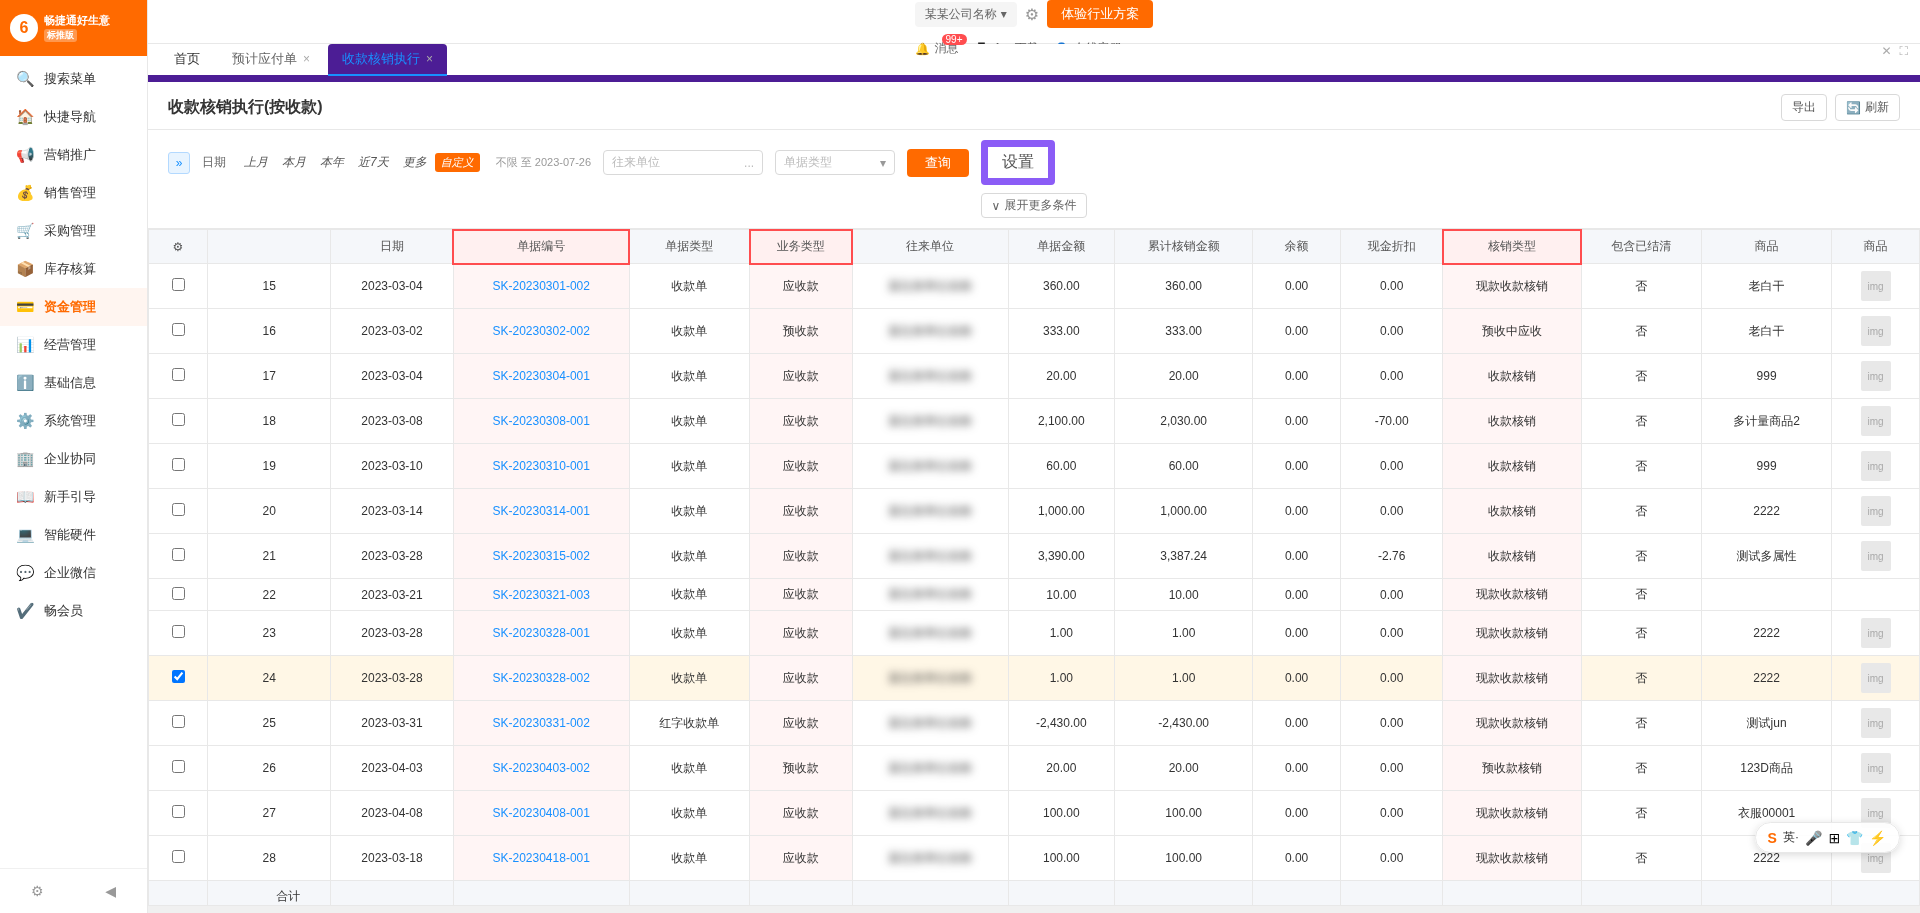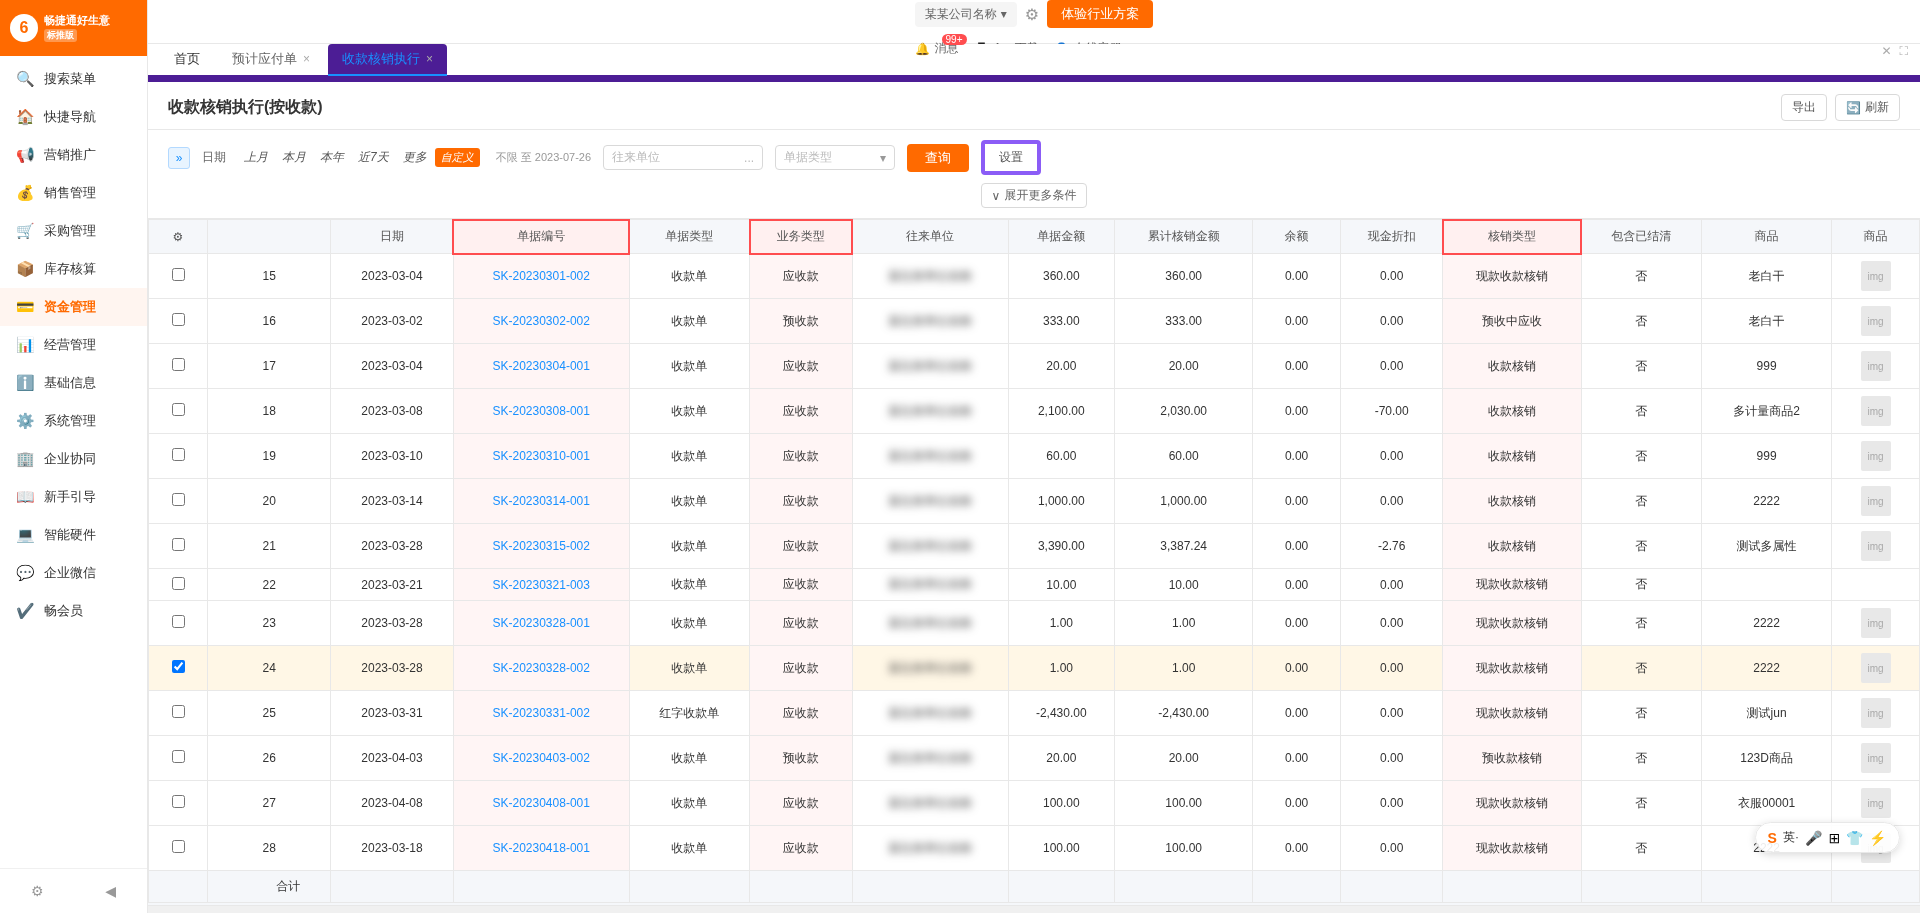--- a/index.html
+++ b/index.html
@@ -53,21 +53,21 @@
     .filter-row { display: flex; align-items: center; gap: 12px; flex-wrap: wrap; }
     .filter-toggle { background: #e8f4ff; border: 1px solid #b3d9ff; color: #1890ff; width: 22px; height: 22px; display: flex; align-items: center; justify-content: center; border-radius: 3px; cursor: pointer; font-size: 12px; }
     .filter-label { color: #666; font-size: 12px; white-space: nowrap; }
     .date-shortcuts { display: flex; align-items: center; gap: 2px; font-style: italic; }
     .date-btn { color: #555; cursor: pointer; font-size: 12px; padding: 2px 6px; }
     .date-custom { background: #ff6a00; color: #fff; border-radius: 3px; padding: 2px 6px; font-size: 11px; cursor: pointer; }
     .date-range { color: #999; font-size: 11px; }
     .filter-input { display: flex; align-items: center; gap: 4px; border: 1px solid #d9d9d9; border-radius: 4px; padding: 3px 8px; background: #fff; min-width: 160px; color: #999; font-size: 12px; cursor: pointer; }
     .filter-select { display: flex; align-items: center; gap: 4px; border: 1px solid #d9d9d9; border-radius: 4px; padding: 3px 8px; background: #fff; min-width: 120px; color: #999; font-size: 12px; cursor: pointer; }
     .query-btn { background: #ff6a00; color: #fff; border: none; border-radius: 4px; padding: 5px 18px; cursor: pointer; font-size: 13px; }
-    .settings-btn { border: 4px solid #8b5cf6; background: #fff; color: #555; border-radius: 4px; padding: 5px 14px; cursor: pointer; font-size: 12px; }
+    .settings-btn { border: 7px solid #8b5cf6; background: #fff; color: #555; border-radius: 4px; padding: 5px 14px; cursor: pointer; font-size: 16px; }
     .expand-more { display: flex; align-items: center; gap: 4px; color: #666; font-size: 12px; cursor: pointer; border: 1px solid #d9d9d9; border-radius: 4px; padding: 3px 10px; background: #fff; margin: 0 auto; }
     .data-table { width: 100%; border-collapse: collapse; background: #fff; font-size: 12px; }
     .data-table th { background: #f5f7fa; border: 1px solid #e8e8e8; padding: 8px 10px; color: #555; font-weight: 500; text-align: center; white-space: nowrap; position: sticky; top: 0; z-index: 2; }
     .data-table td { border: 1px solid #e8e8e8; padding: 7px 10px; color: #333; text-align: center; white-space: nowrap; }
     .data-table tr.highlighted td { background: #fff7e6; }
     .link-text { color: #1890ff; cursor: pointer; text-decoration: none; }
     .negative { color: #ff4d4f; }
     .settings-col { width: 32px; }
 
     

